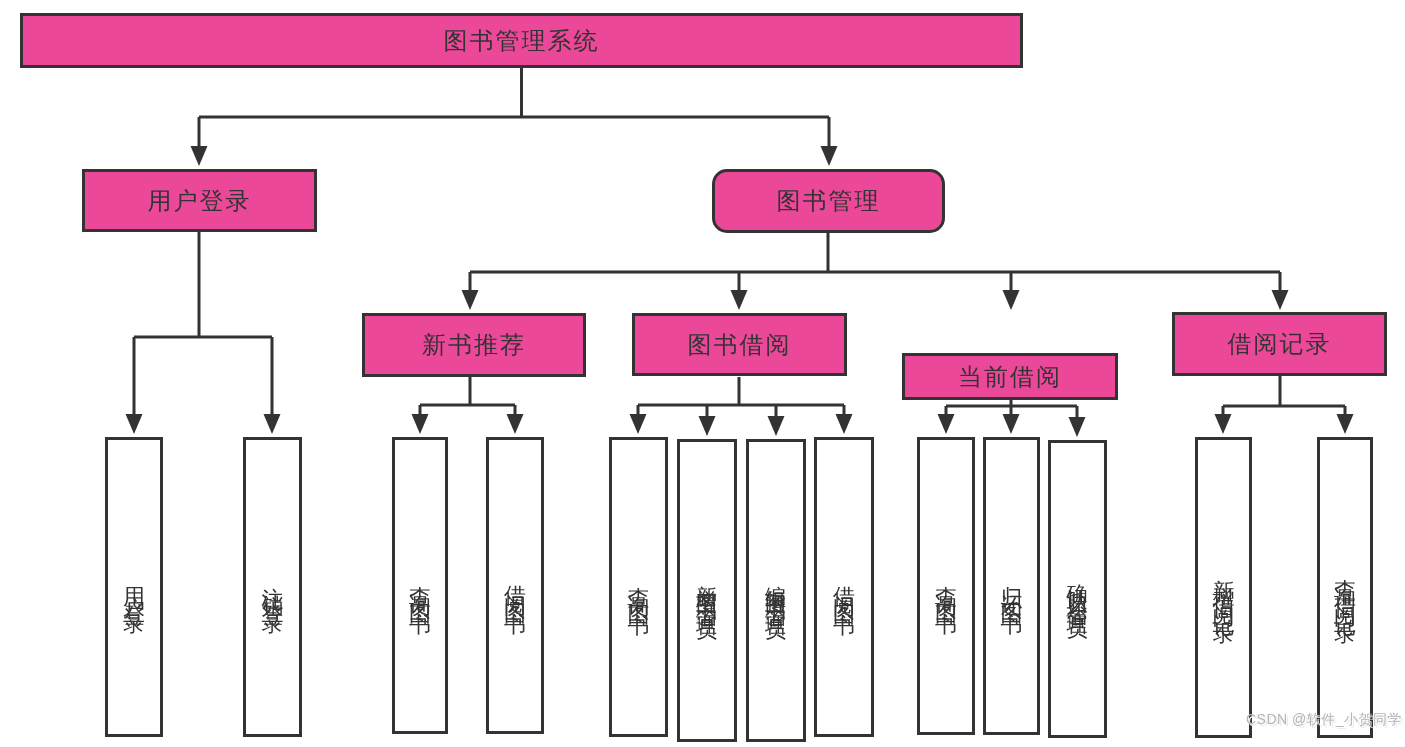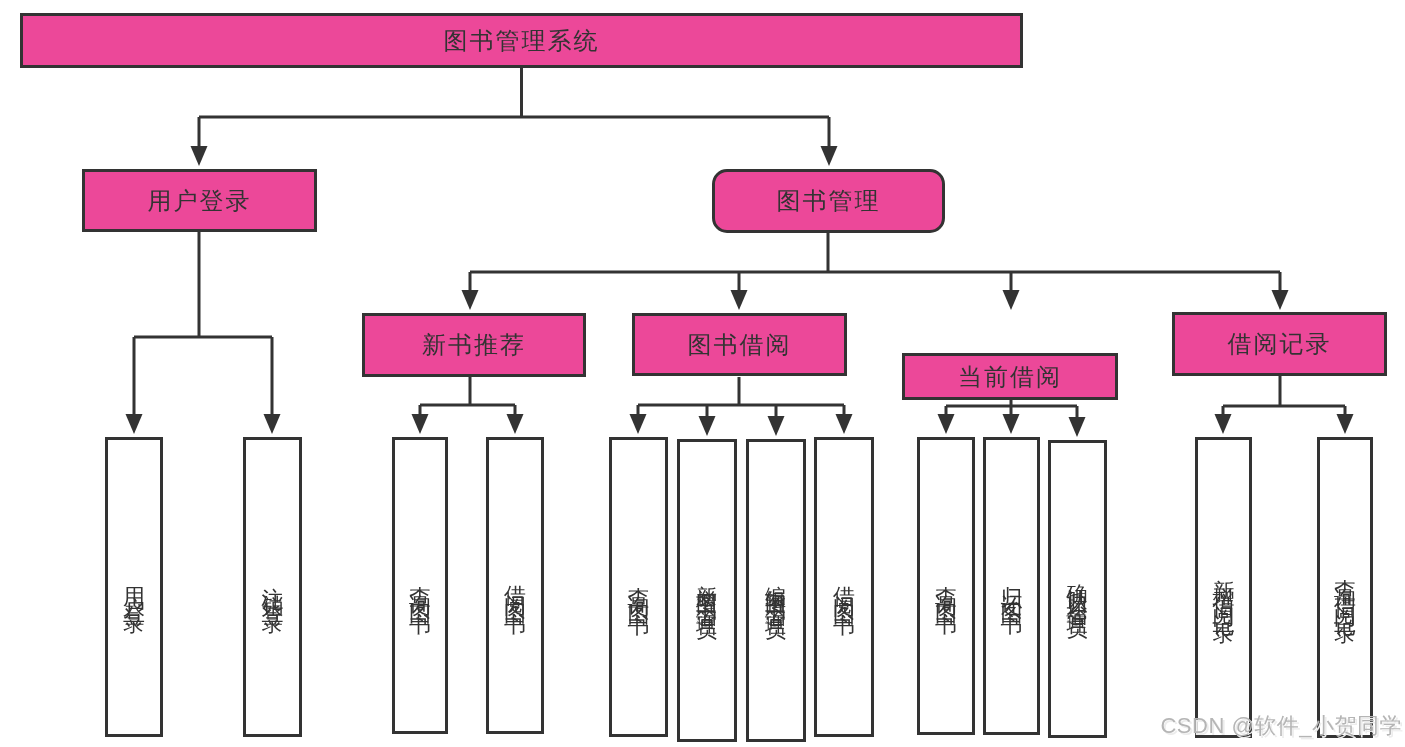--- a/index.html
+++ b/index.html
@@ -59,21 +59,21 @@
     font-size: 21px;
     letter-spacing: 5px;
   }
   .vbox.mid .vtext {
     letter-spacing: 9px;
   }
   .watermark {
     position: absolute;
     right: 3px;
     top: 711px;
-    font-size: 22px;
+    font-size: 14px;
     letter-spacing: 0.5px;
     color: var(--watermark, #b5b5b5);
     text-shadow: 2px 2px 0 #ececec;
     white-space: nowrap;
   }
 </style>
 </head>
 <body>
 
 <div class="canvas">

